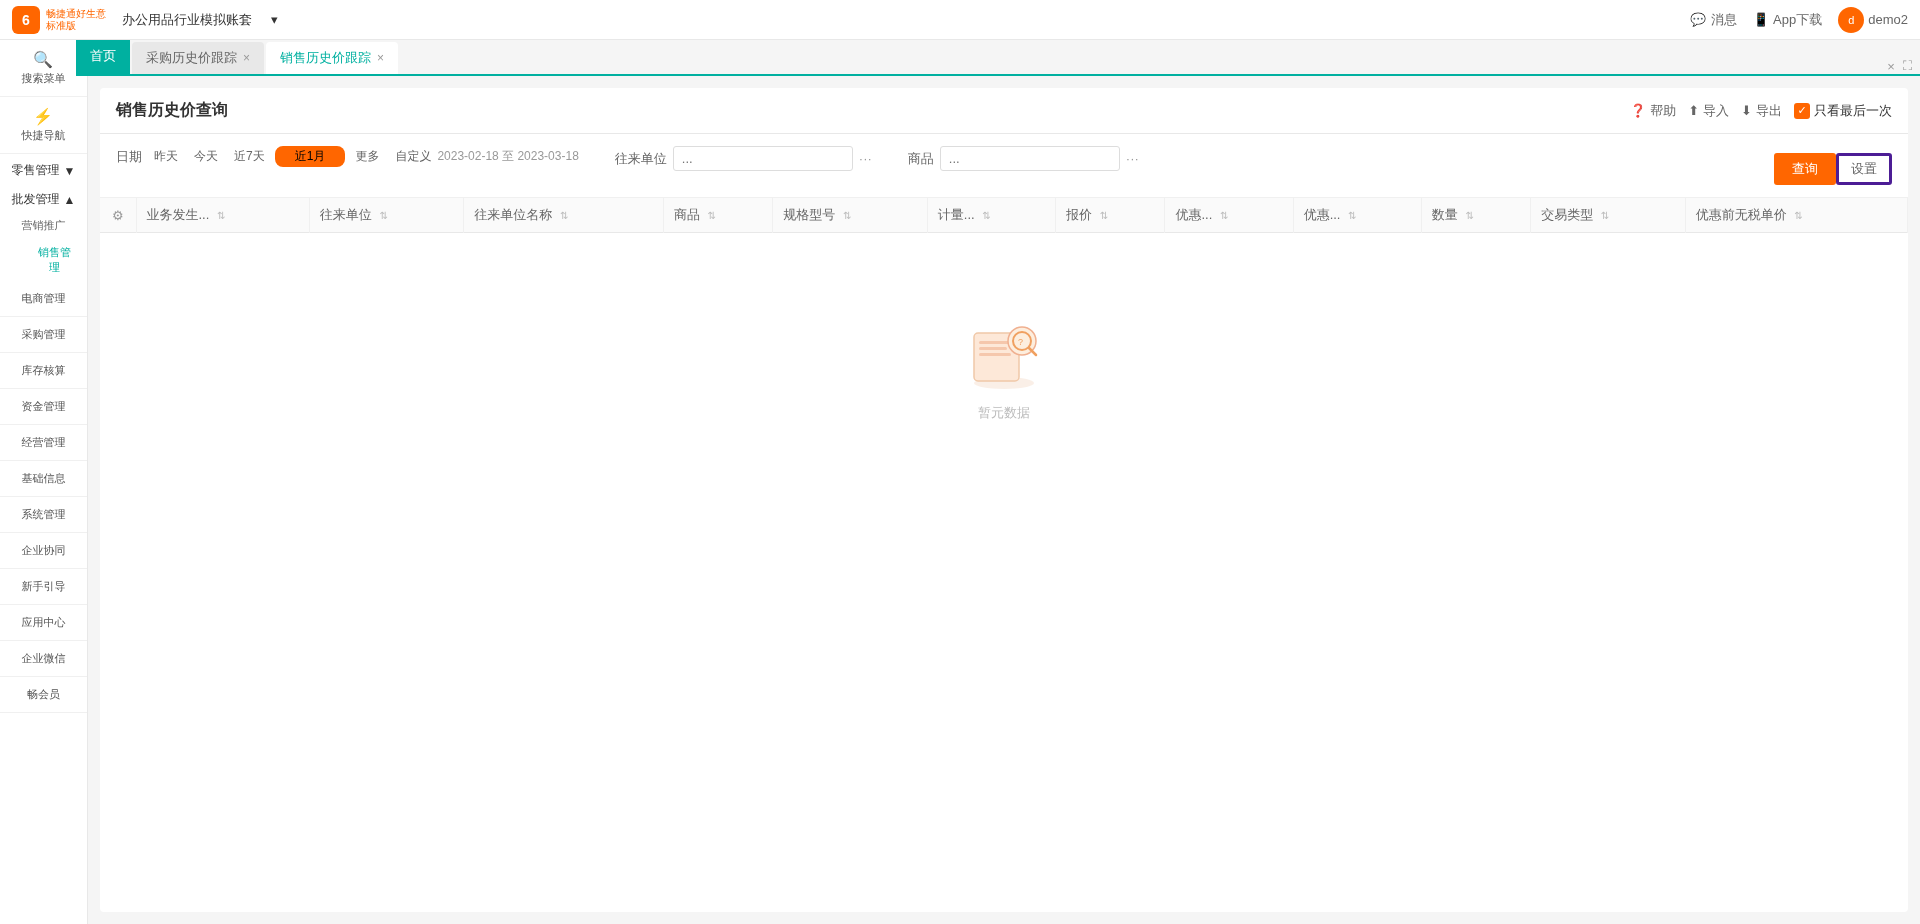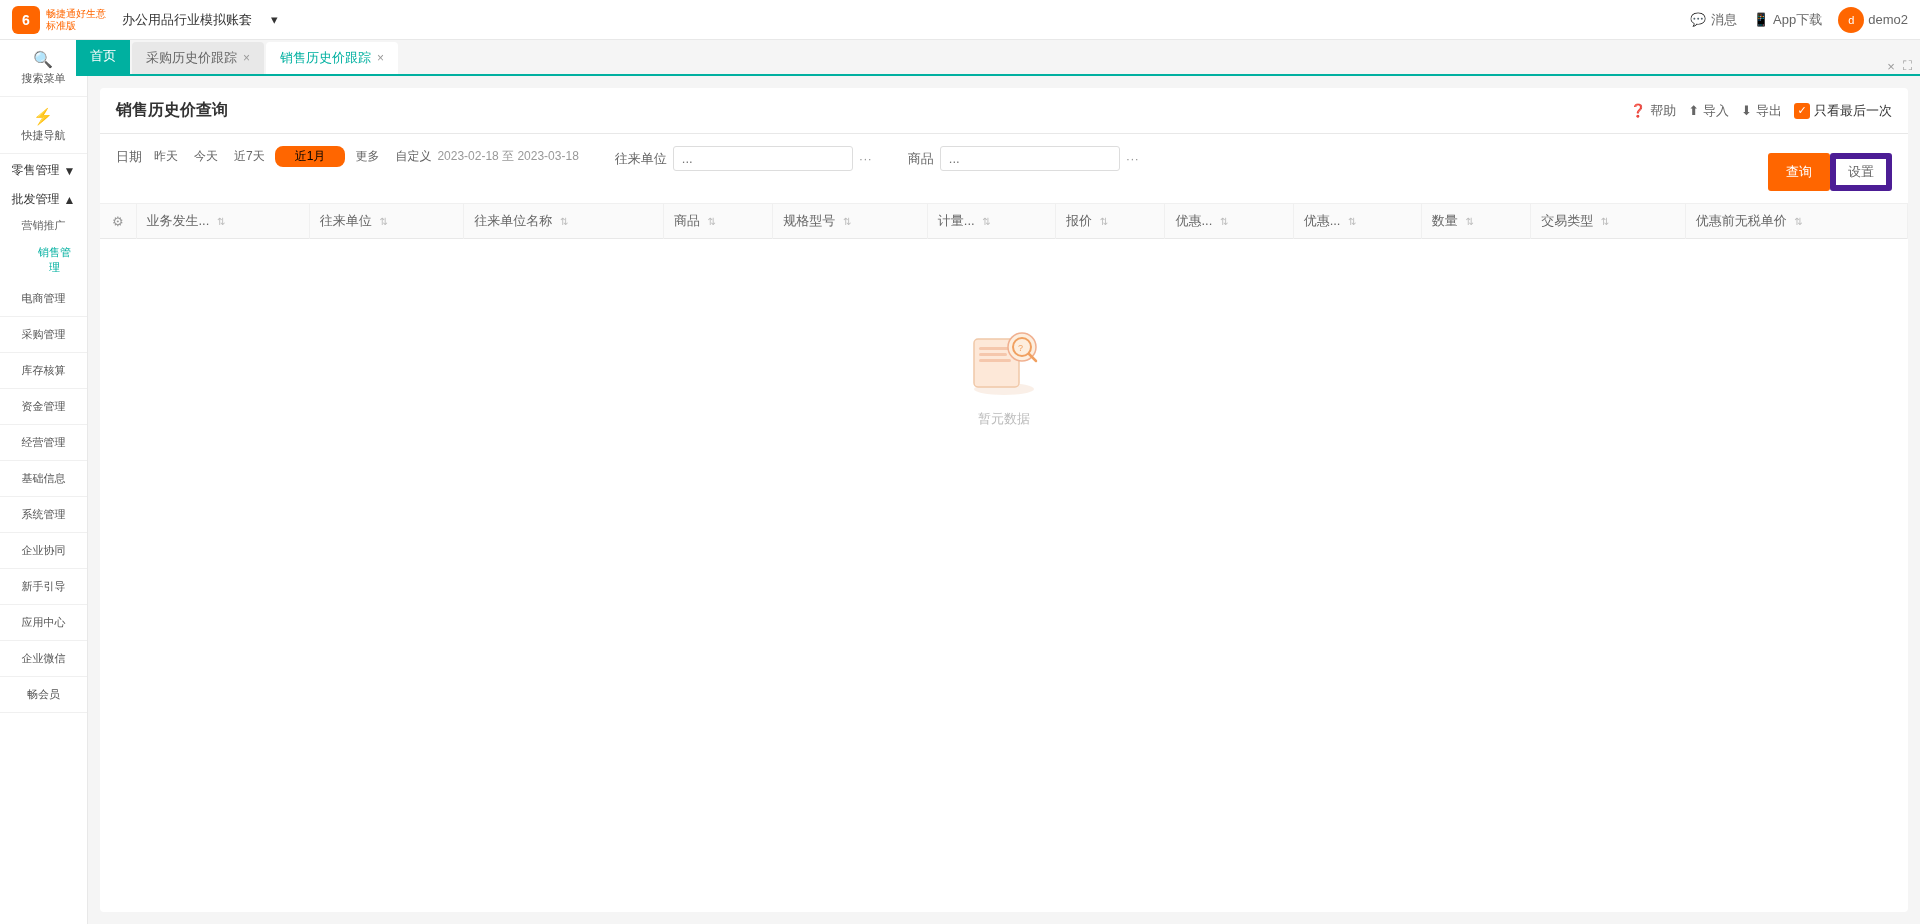--- a/index.html
+++ b/index.html
@@ -168,21 +168,21 @@
       color: #fff;
       border: none;
       border-radius: 3px;
       cursor: pointer;
       font-size: 13px;
     }
     .settings-btn {
       padding: 4px 12px;
       background: #fff;
       color: #666;
-      border: 6px solid #4c1d95;
+      border: 3px solid #4c1d95;
       border-radius: 3px;
       cursor: pointer;
       font-size: 13px;
     }
     .filter-right-actions { display: flex; margin-left: auto; margin-top: 7px; }
 
     
     .table-container { overflow-x: auto; }
     table {
       width: 100%;

